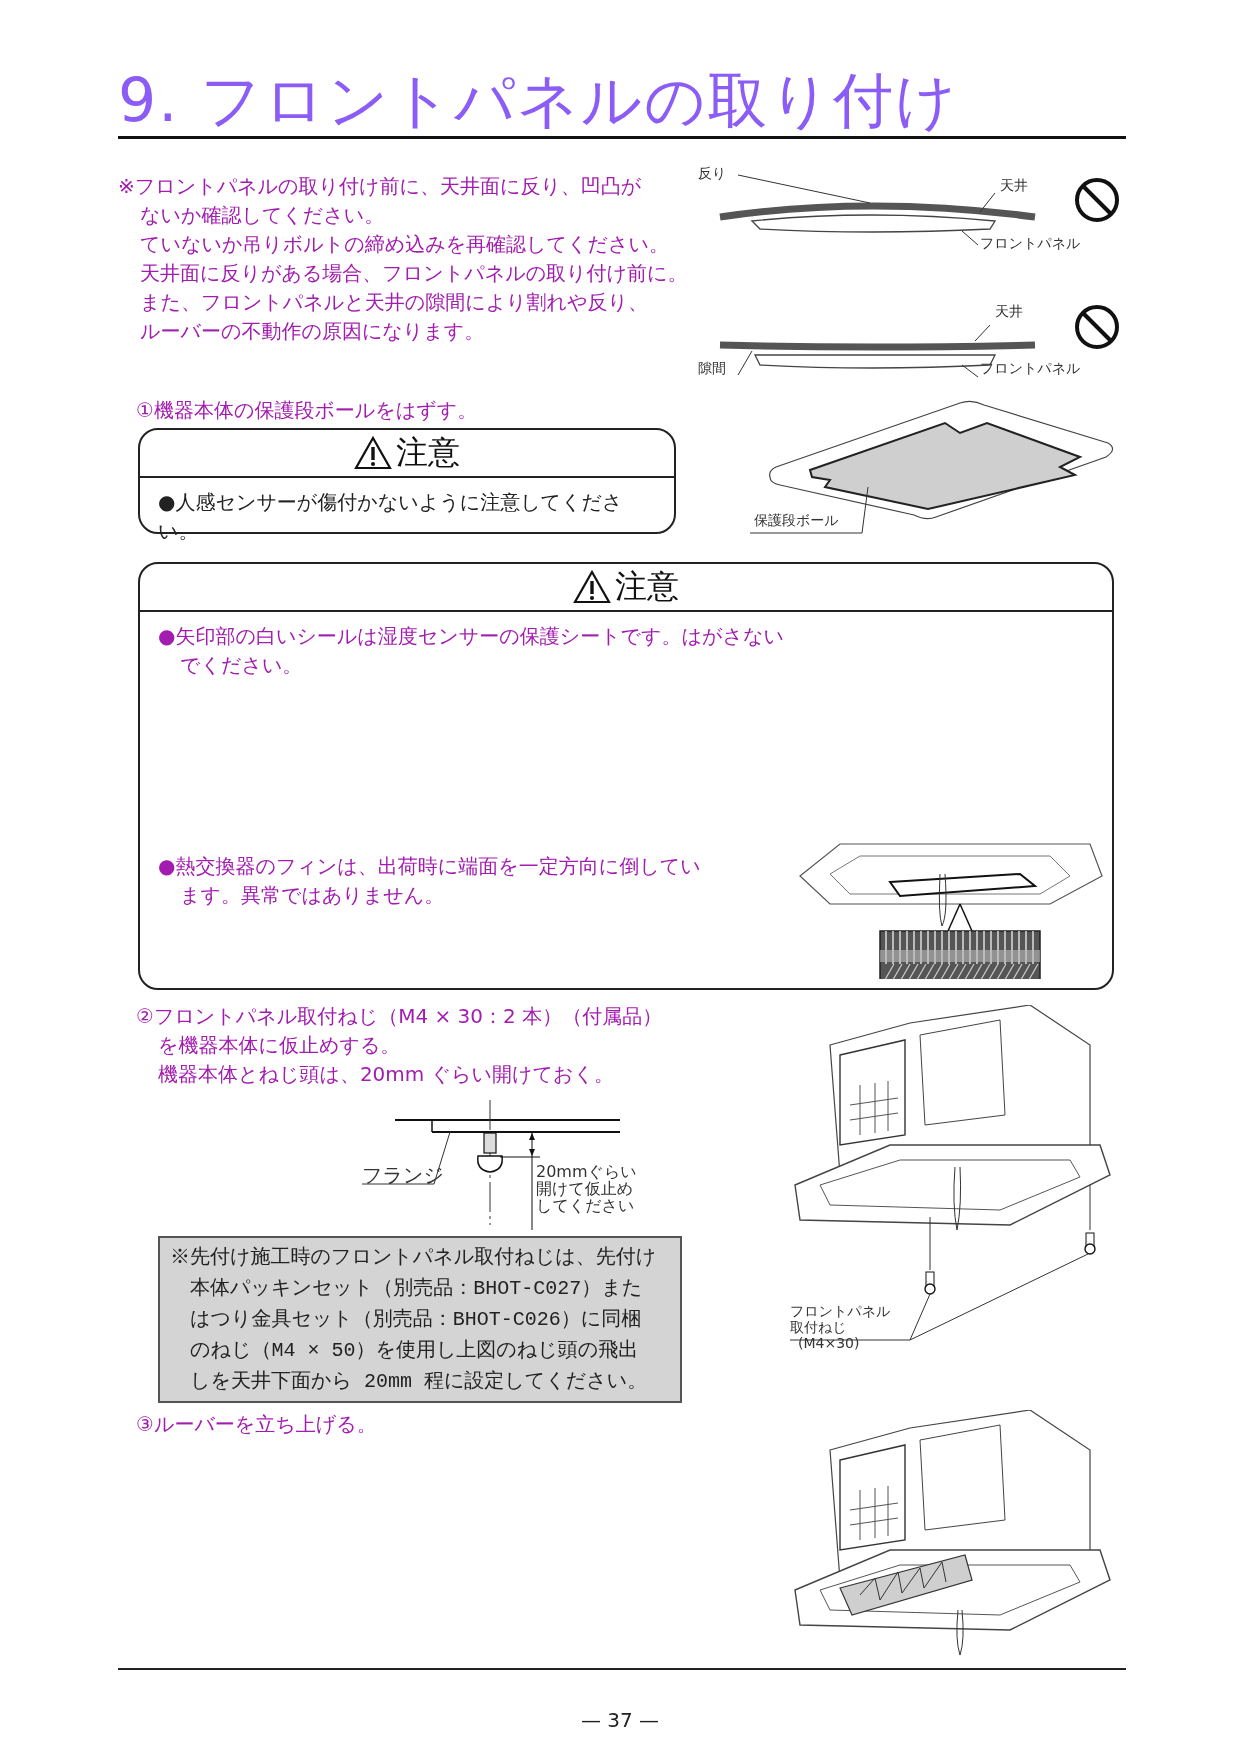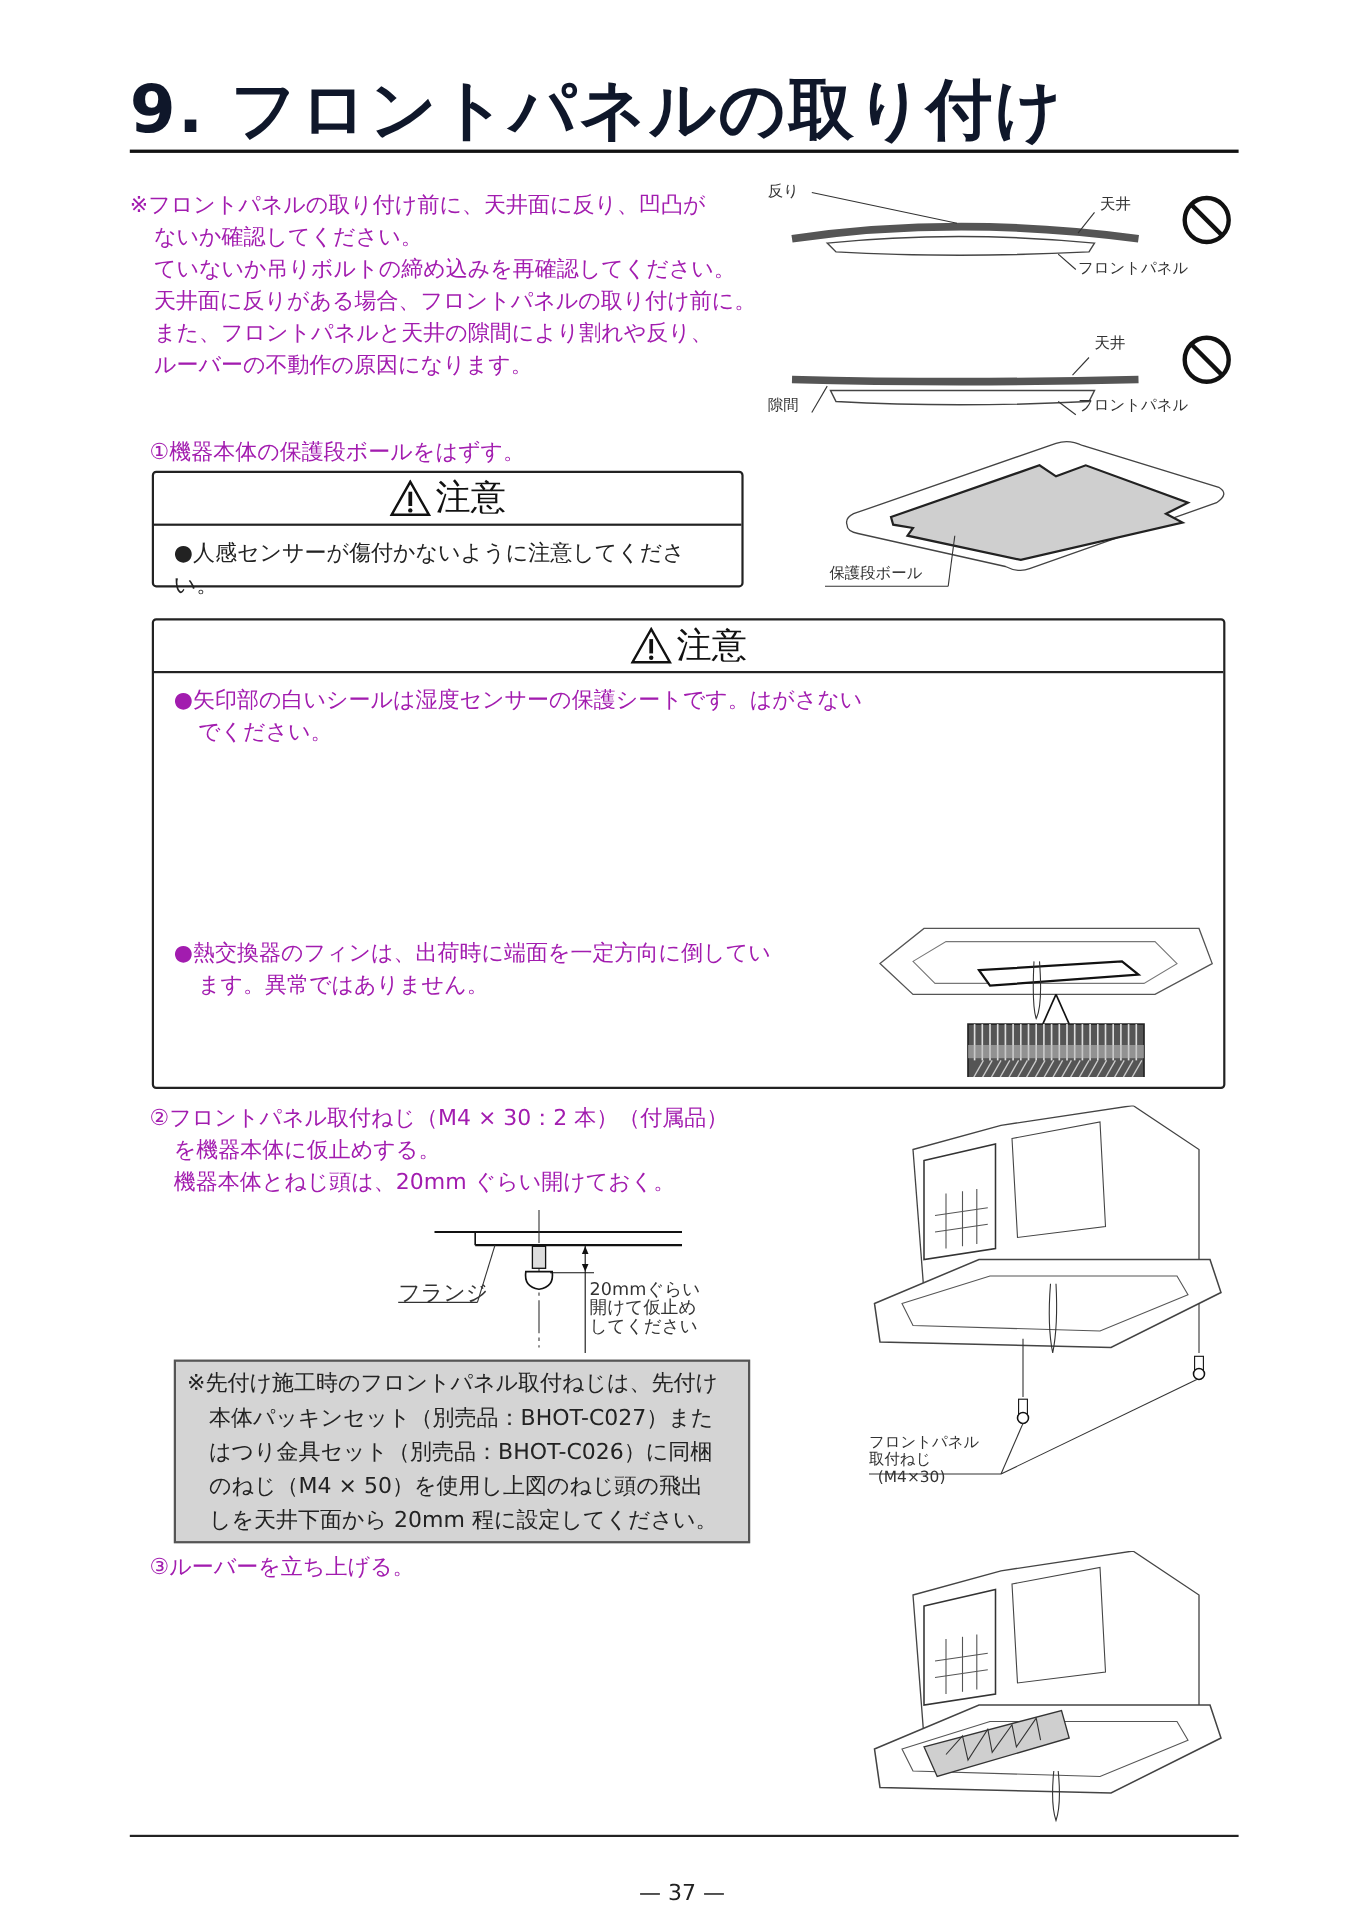--- a/index.html
+++ b/index.html
@@ -1,25 +1,25 @@
 <!DOCTYPE html>
 <html><head>
 <meta charset="utf-8">
 <style>
   html, body { margin:0; padding:0; background:#ffffff; }
   body { width:1240px; height:1754px; position:relative; overflow:hidden;
          font-family:"DejaVu Sans","Liberation Sans",sans-serif; color:#222; }
   .abs { position:absolute; }
-  .title { left:118px; top:60px; font-size:60px; font-weight:bold; letter-spacing:2px; color:#0f172a;
+  .title { left:118px; top:60px; font-size:60px; font-weight:normal; letter-spacing:2px; color:#8b5cf6;
            font-family:"DejaVu Sans",sans-serif; line-height:80px; }
   .title-rule { left:118px; top:136px; width:1008px; height:3px; background:#111; }
   .para { font-size:20px; line-height:29px; color:#a21caf; }
   .para .ln { display:block; white-space:nowrap; }
   .indent { padding-left:22px; }
-  .caution { border:2px solid #222; border-radius:4px; background:#fff; }
+  .caution { border:2px solid #222; border-radius:20px; background:#fff; }
   .caution .head { border-bottom:2px solid #222; display:flex; justify-content:center; align-items:center; gap:4px; }
   .caution .head span.txt { font-size:32px; font-weight:normal; color:#111; }
   .caution .body { padding:0 18px; font-size:20px; line-height:29px; }
   .gray-note { background:#d4d4d4; border:2px solid #555; font-size:20px; line-height:31px; color:#222; padding:4px 10px; }
   .lbl { font-size:14px; color:#333; white-space:nowrap; }
   .footer-rule { left:118px; top:1668px; width:1008px; height:2px; background:#222; }
   .pageno { left:0; width:1240px; top:1708px; text-align:center; font-size:20px; color:#222; }
 </style>
 </head>
 <body>
@@ -196,21 +196,21 @@
     <line x1="12" y1="84" x2="84" y2="84" stroke="#333" stroke-width="1"></line>
   </svg>
   <span class="abs lbl" style="left:12px; top:62px; font-size:20px;">フランジ</span>
   <div class="abs lbl" style="left:186px; top:63px; font-size:16px; line-height:17px;">
     <div>20mmぐらい</div>
     <div>開けて仮止め</div>
     <div>してください</div>
   </div>
 </div>
 
-<div class="abs gray-note" style="left:158px; top:1236px; width:500px;">
+<div class="abs gray-note" style="left:158px; top:1236px; width:500px;font-family:Liberation Mono, monospace;">
   <div>※先付け施工時のフロントパネル取付ねじは、先付け</div>
   <div style="padding-left:20px;">本体パッキンセット（別売品：BHOT-C027）また</div>
   <div style="padding-left:20px;">はつり金具セット（別売品：BHOT-C026）に同梱</div>
   <div style="padding-left:20px;">のねじ（M4 × 50）を使用し上図のねじ頭の飛出</div>
   <div style="padding-left:20px;">しを天井下面から 20mm 程に設定してください。</div>
 </div>
 
 <div class="abs" style="left:780px; top:1005px; width:340px; height:345px;">
   <svg width="340" height="345" viewBox="0 0 340 345">
     <path d="M50 40 L130 18 L250 0 L310 40 L310 150 L250 175 L60 170 Z" fill="#fff" stroke="#444" stroke-width="1.2"></path>

